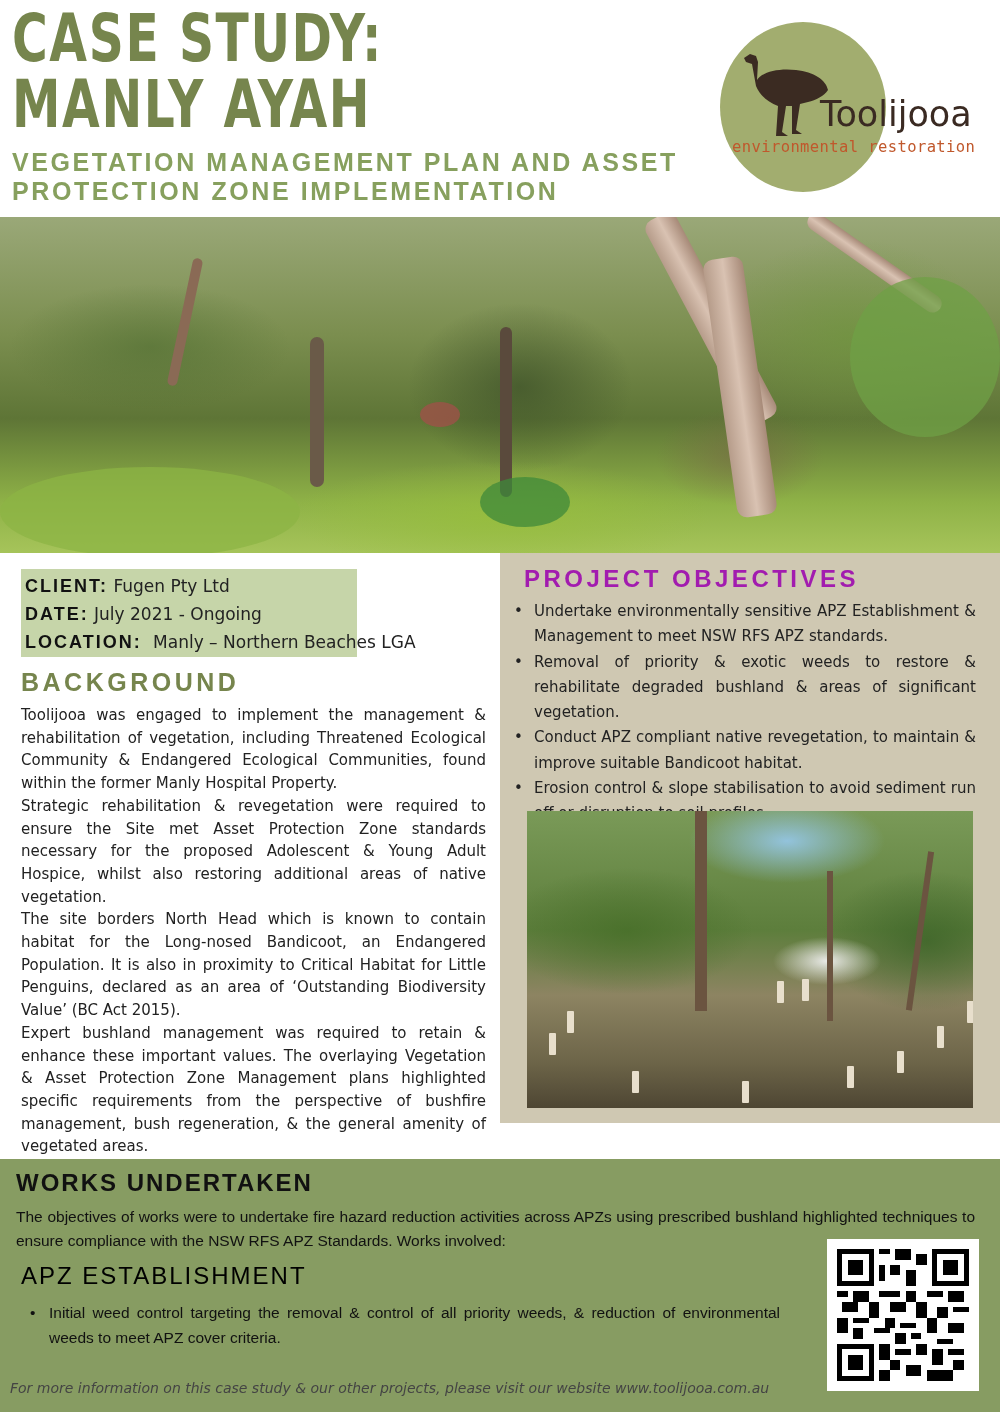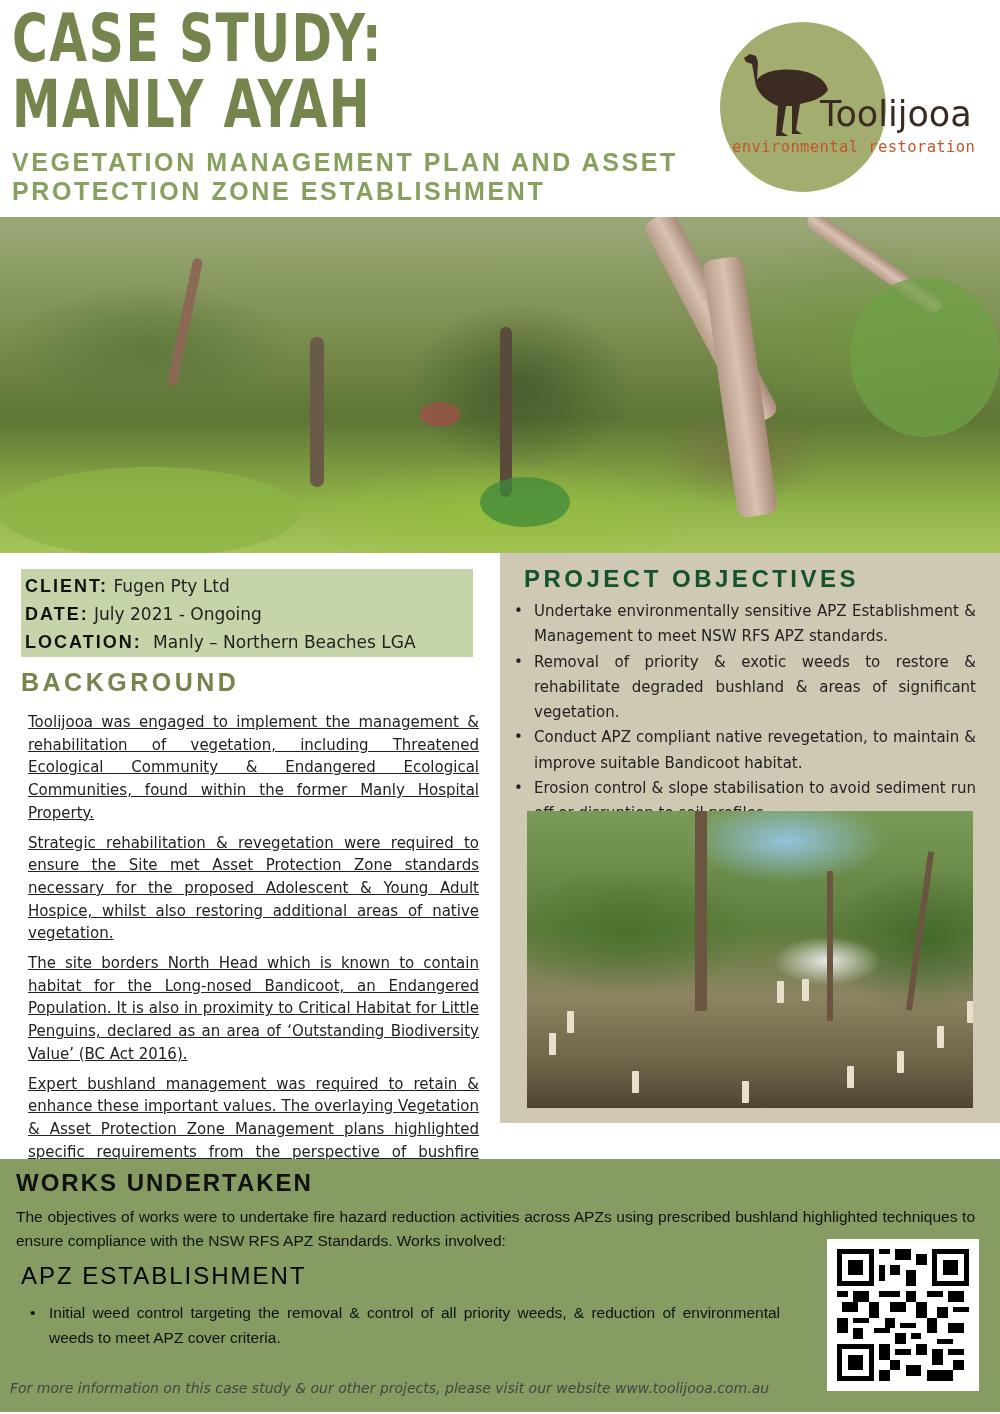--- a/index.html
+++ b/index.html
@@ -20,30 +20,30 @@
     background:
       radial-gradient(ellipse 120px 70px at 740px 240px, rgba(120,100,70,0.55), transparent 70%),
       radial-gradient(ellipse 200px 90px at 150px 130px, rgba(80,110,50,0.6), transparent 70%),
       radial-gradient(ellipse 160px 120px at 520px 170px, rgba(60,80,40,0.7), transparent 70%),
       radial-gradient(ellipse 300px 80px at 500px 300px, rgba(150,190,60,0.8), transparent 70%),
       radial-gradient(ellipse 200px 140px at 850px 120px, rgba(110,150,60,0.6), transparent 70%),
       linear-gradient(180deg, #9aa878 0%, #7b8e4f 35%, #5e7536 60%, #8fb247 85%, #a6c45a 100%); }
   .hero .trunk { position: absolute; background: linear-gradient(90deg, #b69c8a, #d9c2b2, #a78a78); border-radius: 10px; }
   .hero .leaf { position: absolute; border-radius: 50%; opacity: 0.75; }
 
-  .info-box { position: absolute; left: 21px; top: 569px; width: 452px; height: 88px; background: #c6d5a9; padding: 3px 0 12px 4px; }
+  .info-box { position: absolute; left: 21px; top: 569px; width: 336px; height: 88px; background: #c6d5a9; padding: 3px 0 12px 4px; }
   .info-line { font-size: 17px; line-height: 28px; white-space: nowrap; color: #222; font-family: "DejaVu Sans", sans-serif; }
   .info-label { font-family: "Liberation Sans", sans-serif; font-weight: bold; letter-spacing: 2px; font-size: 18px; color: #111; }
 
   .h-bg { position: absolute; left: 21px; top: 668px; color: #76854d; font-family: "Liberation Sans", sans-serif; font-weight: bold; font-size: 25px; letter-spacing: 3.5px; }
   .bg-text { position: absolute; left: 21px; top: 704px; width: 465px; font-size: 15px; line-height: 22.7px; text-align: justify; color: #222; }
-  .bg-text p { margin: 7px; text-decoration: underline; }
+  .bg-text p { margin: 0; }
 
   .right-col { position: absolute; left: 500px; top: 553px; width: 500px; height: 570px; background: #cfc8b2; }
-  .h-obj { position: absolute; left: 24px; top: 12px; font-family: "Liberation Sans", sans-serif; font-weight: bold; font-size: 24px; letter-spacing: 3.5px; color: #14532d; }
+  .h-obj { position: absolute; left: 24px; top: 12px; font-family: "Liberation Sans", sans-serif; font-weight: bold; font-size: 24px; letter-spacing: 3.5px; color: #a21caf; }
   .obj-list { position: absolute; left: 14px; top: 46px; width: 462px; list-style: none; }
   .obj-list li { position: relative; padding-left: 20px; font-size: 15px; line-height: 25.3px; text-align: justify; color: #222; }
   .obj-list li::before { content: "•"; position: absolute; left: 0; top: 0; }
   .site-photo { position: absolute; left: 27px; top: 258px; width: 446px; height: 297px; overflow: hidden;
     background:
       radial-gradient(ellipse 90px 40px at 300px 150px, rgba(240,240,240,0.95), transparent 60%),
       radial-gradient(ellipse 140px 60px at 260px 30px, rgba(150,200,235,0.9), transparent 70%),
       radial-gradient(ellipse 180px 90px at 100px 120px, rgba(70,110,40,0.8), transparent 70%),
       radial-gradient(ellipse 150px 100px at 400px 130px, rgba(60,100,40,0.8), transparent 70%),
       linear-gradient(180deg, #7a9a58 0%, #5d7e3c 40%, #8d8462 62%, #6c6448 85%, #4e4633 100%); }
@@ -65,21 +65,21 @@
 </head>
 <body>
 
 <div class="header">
   <div class="title">
     <div>CASE STUDY:</div>
     <div>MANLY AYAH</div>
   </div>
   <div class="subtitle">
     <div>VEGETATION MANAGEMENT PLAN AND ASSET</div>
-    <div>PROTECTION ZONE ESTABLISHMENT</div>
+    <div>PROTECTION ZONE IMPLEMENTATION</div>
   </div>
 
   <div class="logo">
     <div class="logo-circle"></div>
     <svg class="emu" viewBox="0 0 95 88">
       <path d="M6 8 L12 4 L18 6 L20 12 L19 30 C24 22 40 18 58 20 C76 22 88 30 90 40 C86 46 78 50 70 52 L62 54 L58 80 L64 84 L54 84 L54 56 L48 56 L44 82 L50 86 L38 86 L40 56 C30 52 22 46 18 36 L14 14 L8 12 Z" fill="#3b2b22"></path>
     </svg>
     <div class="logo-name">Toolijooa</div>
     <div class="logo-tag">environmental restoration</div>
   </div>
@@ -110,21 +110,21 @@
   <div class="info-line">
     <span class="info-label">LOCATION:</span>
     <span style="margin-left:6px;">Manly – Northern Beaches LGA</span>
   </div>
 </div>
 
 <div class="h-bg">BACKGROUND</div>
 <div class="bg-text">
   <p>Toolijooa was engaged to implement the management &amp; rehabilitation of vegetation, including Threatened Ecological Community &amp; Endangered Ecological Communities, found within the former Manly Hospital Property.</p>
   <p>Strategic rehabilitation &amp; revegetation were required to ensure the Site met Asset Protection Zone standards necessary for the proposed Adolescent &amp; Young Adult Hospice, whilst also restoring additional areas of native vegetation.</p>
-  <p>The site borders North Head which is known to contain habitat for the Long-nosed Bandicoot, an Endangered Population. It is also in proximity to Critical Habitat for Little Penguins, declared as an area of ‘Outstanding Biodiversity Value’ (BC Act 2016).</p>
+  <p>The site borders North Head which is known to contain habitat for the Long-nosed Bandicoot, an Endangered Population. It is also in proximity to Critical Habitat for Little Penguins, declared as an area of ‘Outstanding Biodiversity Value’ (BC Act 2015).</p>
   <p>Expert bushland management was required to retain &amp; enhance these important values. The overlaying Vegetation &amp; Asset Protection Zone Management plans highlighted specific requirements from the perspective of bushfire management, bush regeneration, &amp; the general amenity of vegetated areas.</p>
 </div>
 
 <div class="right-col">
   <div class="h-obj">PROJECT OBJECTIVES</div>
   <ul class="obj-list">
     <li>Undertake environmentally sensitive APZ Establishment &amp; Management to meet NSW RFS APZ standards.</li>
     <li>Removal of priority &amp; exotic weeds to restore &amp; rehabilitate degraded bushland &amp; areas of significant vegetation.</li>
     <li>Conduct APZ compliant native revegetation, to maintain &amp; improve suitable Bandicoot habitat.</li>
     <li>Erosion control &amp; slope stabilisation to avoid sediment run off or disruption to soil profiles</li>

